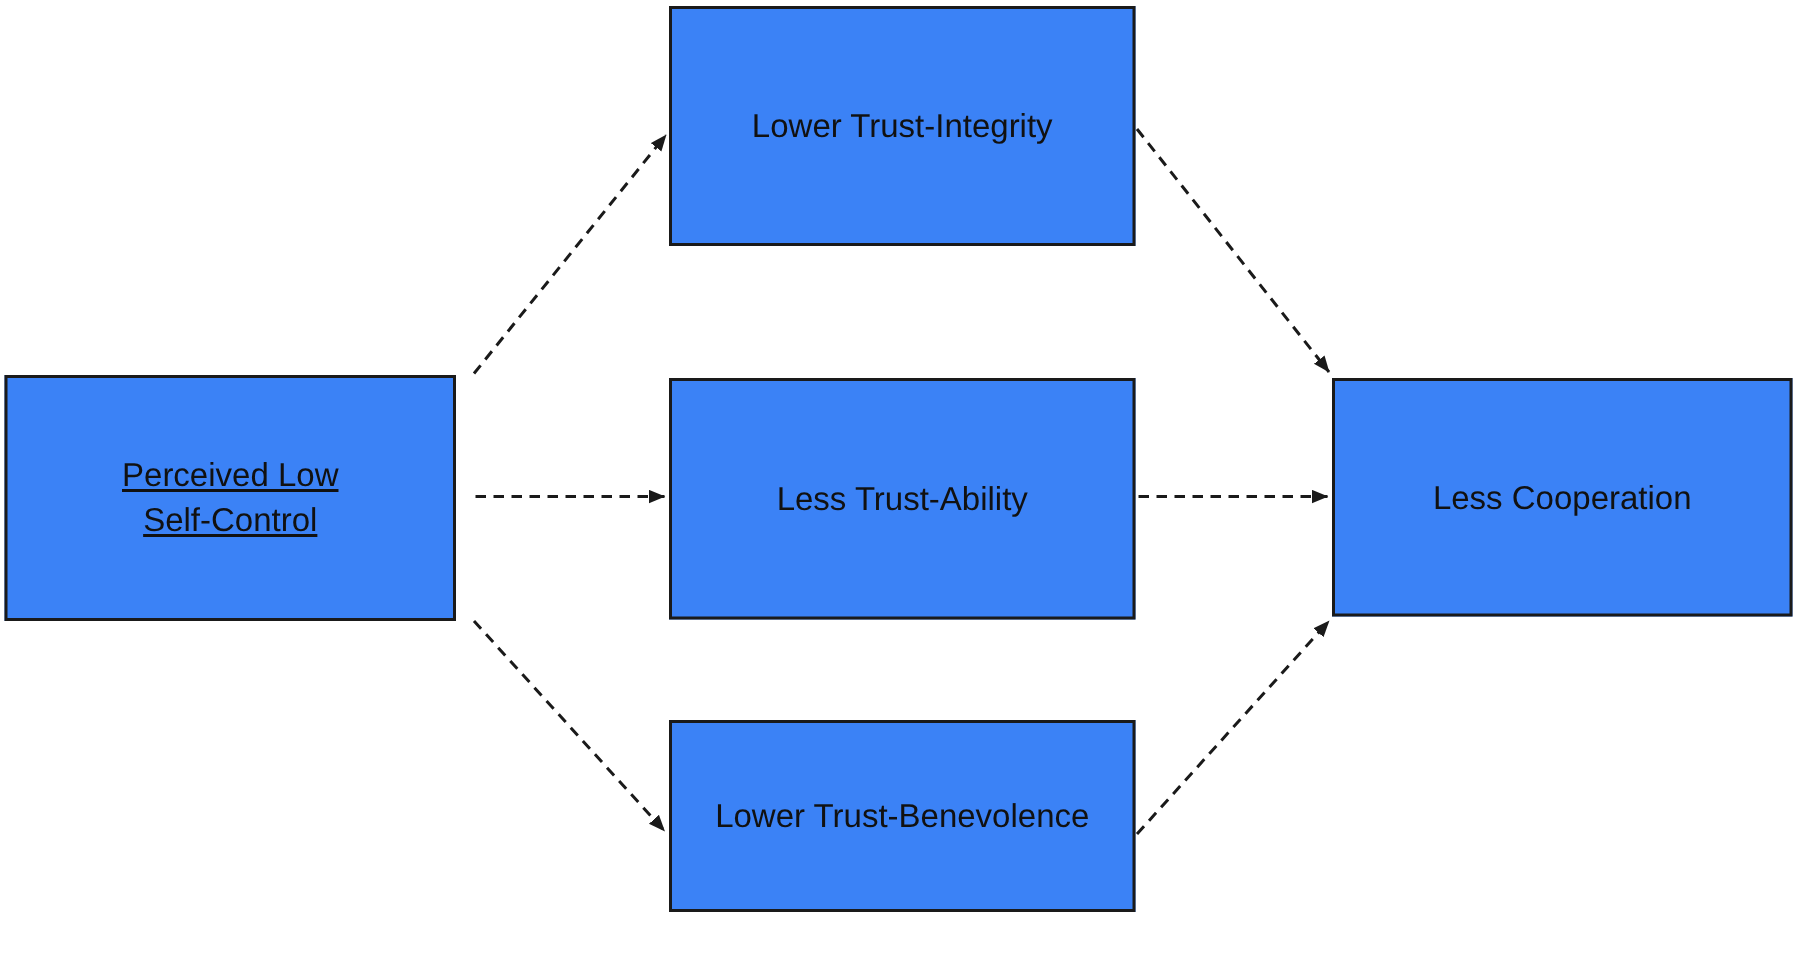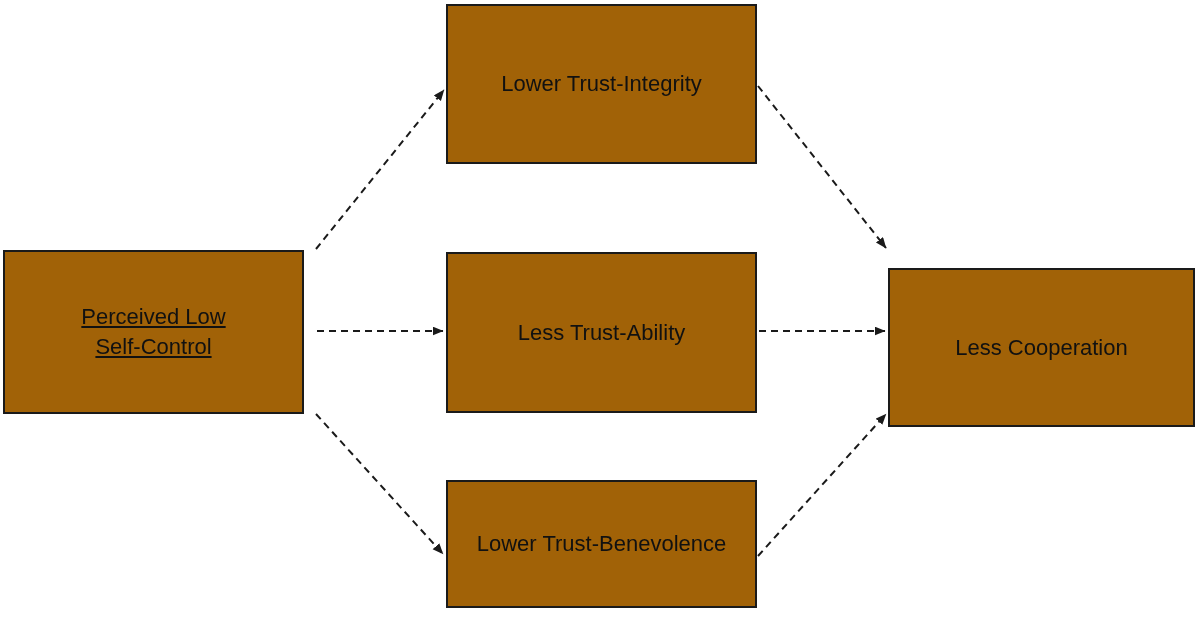--- a/index.html
+++ b/index.html
@@ -12,36 +12,36 @@
     width: 1200px;
     height: 643px;
     background: #ffffff;
     font-family: "Liberation Sans", sans-serif;
     overflow: hidden;
   }
   .node {
     position: absolute;
     box-sizing: border-box;
     border: 2px solid #1a1a1a;
-    background: #a16207;
+    background: #3b82f6;
     display: flex;
     align-items: center;
     justify-content: center;
     text-align: center;
     font-size: 22px;
     line-height: 1.35;
     color: #111111;
     white-space: pre-line;
     z-index: 2;
   }
   #node-predictor       { left: 3px;   top: 250px; width: 301px; height: 164px; text-decoration: underline; }
   #node-mediator-top    { left: 446px; top: 4px;   width: 311px; height: 160px; }
   #node-mediator-mid    { left: 446px; top: 252px; width: 311px; height: 161px; }
   #node-mediator-bottom { left: 446px; top: 480px; width: 311px; height: 128px; }
-  #node-outcome         { left: 888px; top: 268px; width: 307px; height: 159px; }
+  #node-outcome         { left: 888px; top: 252px; width: 307px; height: 159px; }
   #edge-layer {
     position: absolute;
     left: 0;
     top: 0;
     width: 1200px;
     height: 643px;
     z-index: 1;
     pointer-events: none;
   }
 </style>

